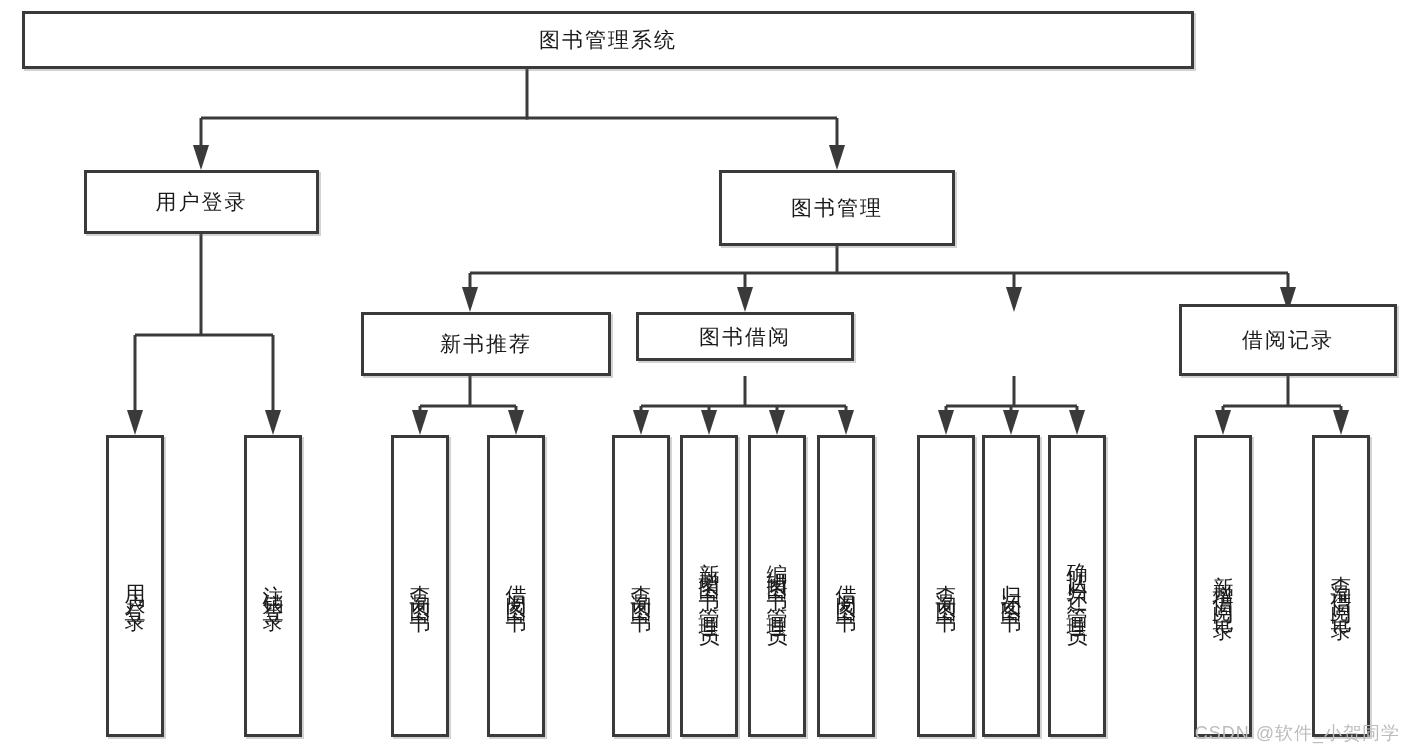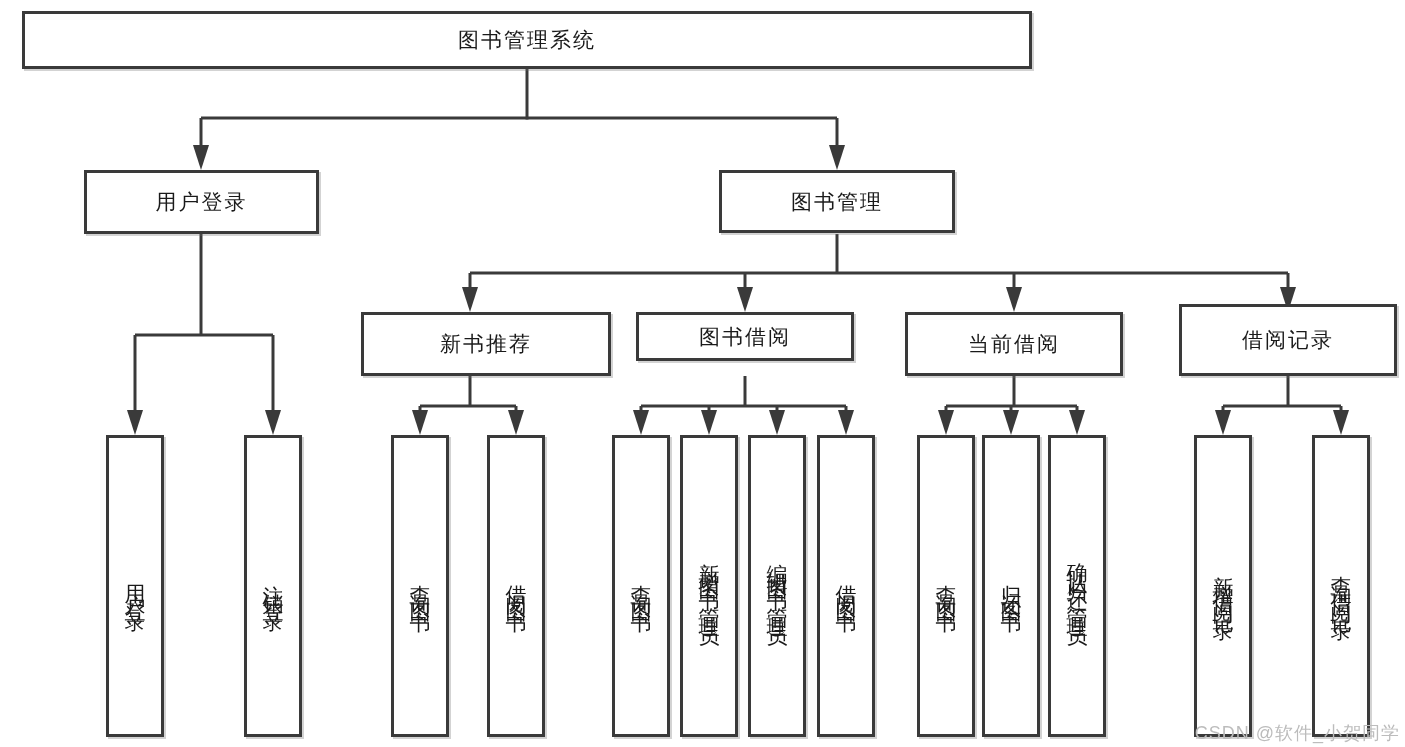--- a/index.html
+++ b/index.html
@@ -105,28 +105,27 @@
     <g>
       <line x1="1288" y1="376" x2="1288" y2="406"></line>
       <line x1="1223" y1="406" x2="1341" y2="406"></line>
       <line x1="1223" y1="406" x2="1223" y2="417"></line>
       <polygon points="1215,410 1231,410 1223,435"></polygon>
       <line x1="1341" y1="406" x2="1341" y2="417"></line>
       <polygon points="1333,410 1349,410 1341,435"></polygon>
     </g>
   </svg>
 
-  <div class="node" style="left:22px;top:11px;width:1010px;height:58px">图书管理系统</div>
+  <div class="node" style="left:22px;top:11px;width:1172px;height:58px">图书管理系统</div>
 
   <div class="node" style="left:84px;top:170px;width:235px;height:64px">用户登录</div>
-  <div class="node" style="left:719px;top:170px;width:236px;height:63px">图书管理</div>
+  <div class="node" style="left:719px;top:170px;width:236px;height:76px">图书管理</div>
 
   <div class="node" style="left:361px;top:312px;width:250px;height:64px">新书推荐</div>
   <div class="node" style="left:636px;top:312px;width:218px;height:49px">图书借阅</div>
-  <div class="node" style="left:905px;top:312px;width:218px;height:64px">当前借阅</div>
   <div class="node" style="left:1179px;top:304px;width:218px;height:72px">借阅记录</div>
 
   <div class="node v" style="left:106px;top:435px;width:58px;height:302px">用户登录</div>
   <div class="node v" style="left:244px;top:435px;width:58px;height:302px">注销登录</div>
 
   <div class="node v" style="left:391px;top:435px;width:58px;height:302px">查询图书</div>
   <div class="node v" style="left:487px;top:435px;width:58px;height:302px">借阅图书</div>
 
   <div class="node v" style="left:612px;top:435px;width:58px;height:302px">查询图书</div>
   <div class="node v" style="left:680px;top:435px;width:58px;height:302px">新增图书（管理员）</div>

